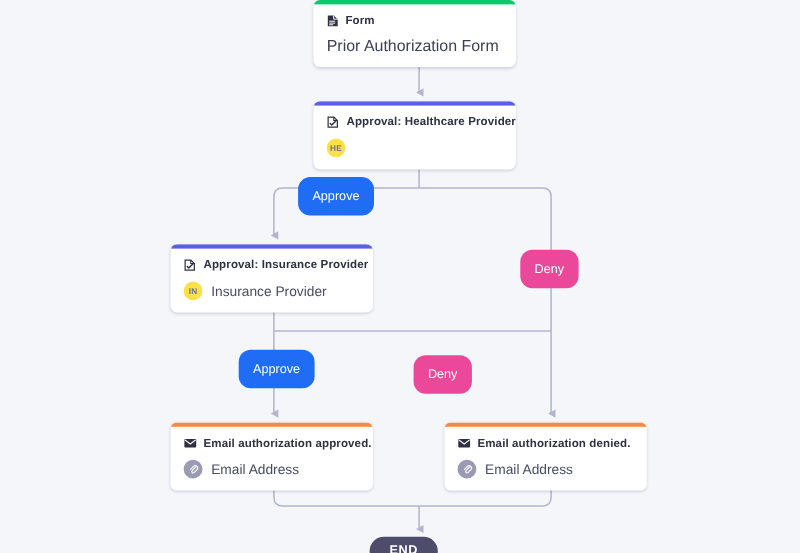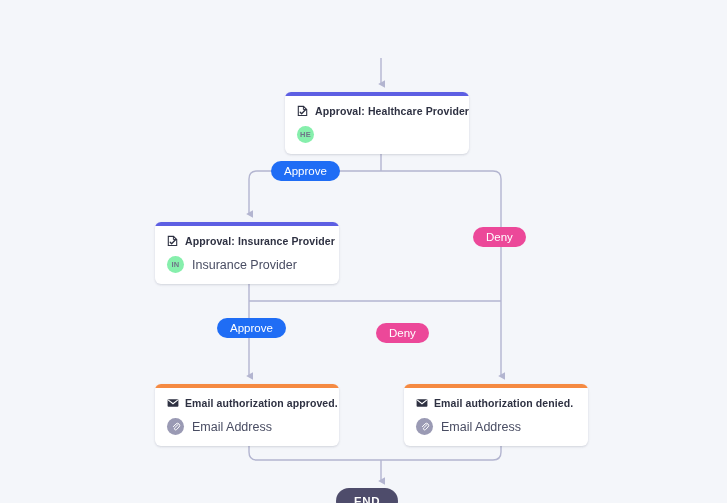--- a/index.html
+++ b/index.html
@@ -80,36 +80,36 @@
     border-radius: 50%;
     display: flex;
     align-items: center;
     justify-content: center;
     font-size: 7.5px;
     font-weight: bold;
     flex: none;
     box-sizing: border-box;
   }
   .avatar-initials {
-    background: #86efac;
+    background: #fde047;
     color: #6f7488;
     letter-spacing: 0.2px;
   }
   .avatar-link {
     background: #9a9ab4;
     color: #ffffff;
   }
   .avatar-link svg { display:block; }
 
   .ico { display: block; flex: none; }
 
   
   .pill {
     position: absolute;
-    height: 20px;
+    height: 35px;
     border-radius: 11px;
     display: flex;
     align-items: center;
     justify-content: center;
     font-size: 11.5px;
     color: #ffffff;
     padding: 0 13px;
     box-sizing: border-box;
     white-space: nowrap;
   }
@@ -161,20 +161,37 @@
       <path d="M 249,301 L 249,376" marker-end="url(#arrow)"></path>
 
       <path d="M 249,440 L 249,452 Q 249,460 257,460 L 381,460"></path>
 
       <path d="M 501,440 L 501,452 Q 501,460 493,460 L 381,460"></path>
 
       <path d="M 381,460 L 381,481" marker-end="url(#arrow)"></path>
     </g>
   </svg>
 
+  <div class="node" style="left:285px; top:0px; width:184px;">
+    <div class="node-bar" style="background:#0ac86b;"></div>
+    <div class="node-body">
+      <div class="node-head">
+        <span>
+          <svg class="ico" width="11" height="12" viewBox="0 0 11 12">
+            <path d="M1 1.2h5.4L10 4.4v6.4H1z" fill="#2e3142"></path>
+            <path d="M6.4 1.2v3.2H10" fill="#ffffff" opacity="0.0"></path>
+            <path d="M6.3 1.3 L6.3 4.4 L9.9 4.4" fill="none" stroke="#ffffff" stroke-width="0.9"></path>
+            <path d="M2.3 6.3h5.4M2.3 8.0h5.4M2.3 9.5h3.6" stroke="#ffffff" stroke-width="0.9"></path>
+          </svg>
+        </span>
+        <span class="node-head-label">Form</span>
+      </div>
+      <div class="node-title">Prior Authorization Form</div>
+    </div>
+  </div>
 
   <div class="node" style="left:285px; top:92px; width:184px;">
     <div class="node-bar" style="background:#5d5fe3;"></div>
     <div class="node-body">
       <div class="node-head">
         <span>
           <svg class="ico" width="12" height="12" viewBox="0 0 12 12">
             <path d="M1.3 1.4h5.2l3.2 3.1v6H1.3z" fill="none" stroke="#2e3142" stroke-width="1.1"></path>
             <path d="M6.4 1.5v3.1h3.2" fill="none" stroke="#2e3142" stroke-width="1.0"></path>
             <path d="M3.2 7.3 L4.6 8.7 L8.5 4.7" fill="none" stroke="#2e3142" stroke-width="1.3" stroke-linecap="round" stroke-linejoin="round"></path>

